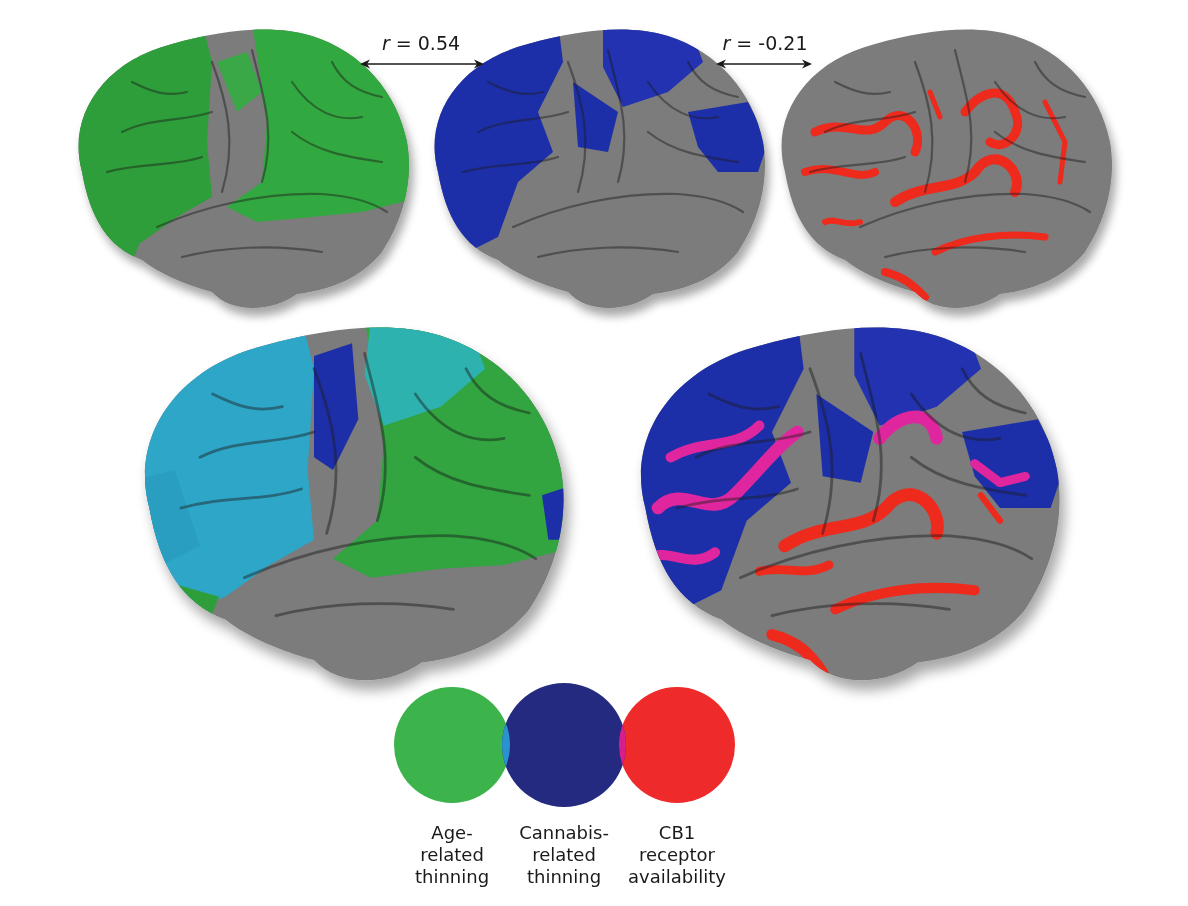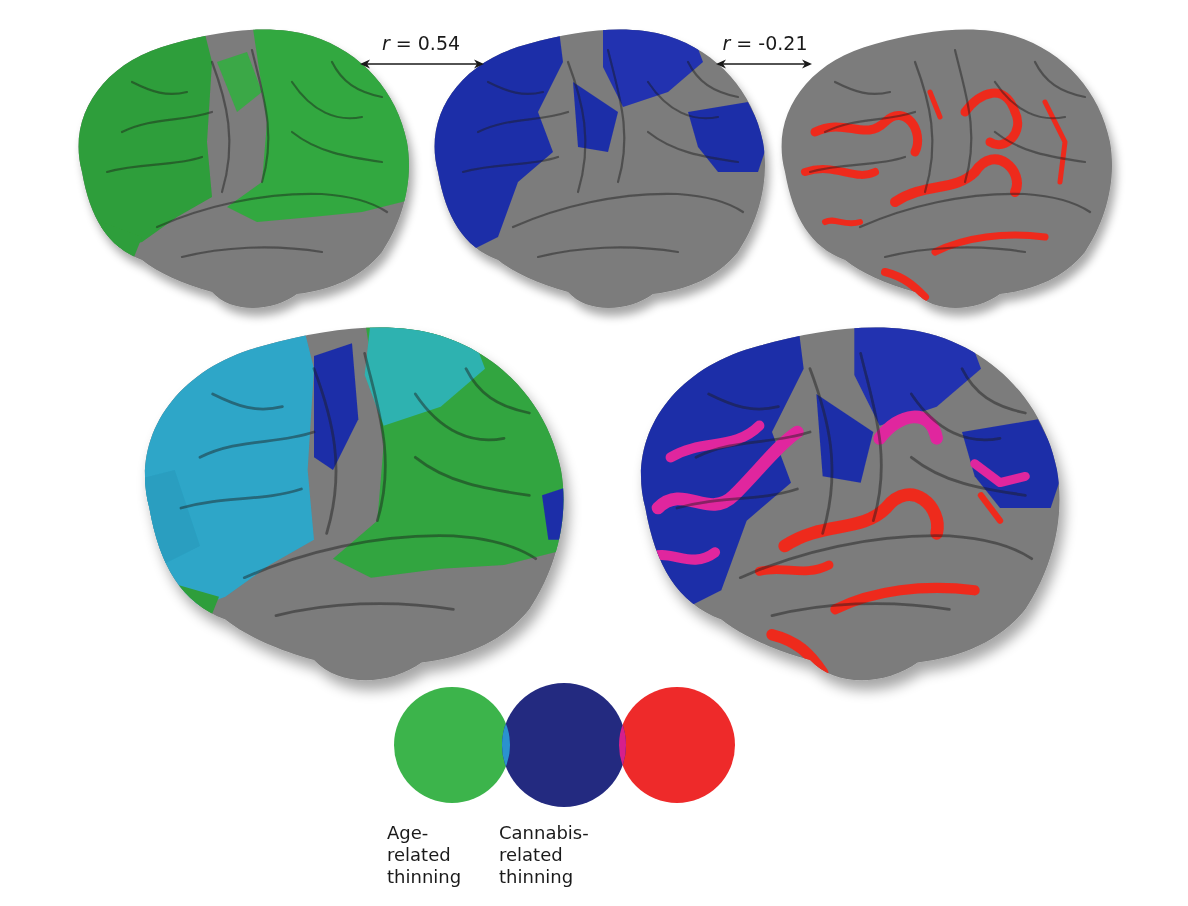--- a/index.html
+++ b/index.html
@@ -4,21 +4,21 @@
 <style>
   html,body{margin:0;padding:0;background:#ffffff;}
   body{width:1188px;height:906px;position:relative;overflow:hidden;font-family:"DejaVu Sans","Liberation Sans",sans-serif;color:#1a1a1a;}
   .figure{position:absolute;left:0;top:0;width:1188px;height:906px;}
   .panel{position:absolute;}
   .panel svg{display:block;overflow:visible;}
   .corr{position:absolute;font-size:19px;text-align:center;width:130px;}
   .corr .r{font-style:italic;}
   .corr-arrow{position:absolute;}
   .legend{position:absolute;left:392px;top:670px;width:350px;height:230px;}
-  .legend-label{position:absolute;top:152px;font-size:18px;line-height:22px;text-align:left;width:130px;}
+  .legend-label{position:absolute;top:152px;font-size:18px;line-height:22px;text-align:center;width:130px;}
 </style>
 </head>
 <body>
 
 <div class="figure">
 
   <svg width="0" height="0" style="position:absolute">
     <defs>
       <filter id="shadow" x="-10%" y="-10%" width="130%" height="140%">
         <feGaussianBlur in="SourceAlpha" stdDeviation="5"></feGaussianBlur>
@@ -182,15 +182,20 @@
     <div class="legend-label" style="left:-5px;">
       <div>Age-</div>
       <div>related</div>
       <div>thinning</div>
     </div>
     <div class="legend-label" style="left:107px;">
       <div>Cannabis-</div>
       <div>related</div>
       <div>thinning</div>
     </div>
+    <div class="legend-label" style="left:220px;">
+      <div>CB1</div>
+      <div>receptor</div>
+      <div>availability</div>
+    </div>
   </div>
 
 </div>
 
 </body></html>

